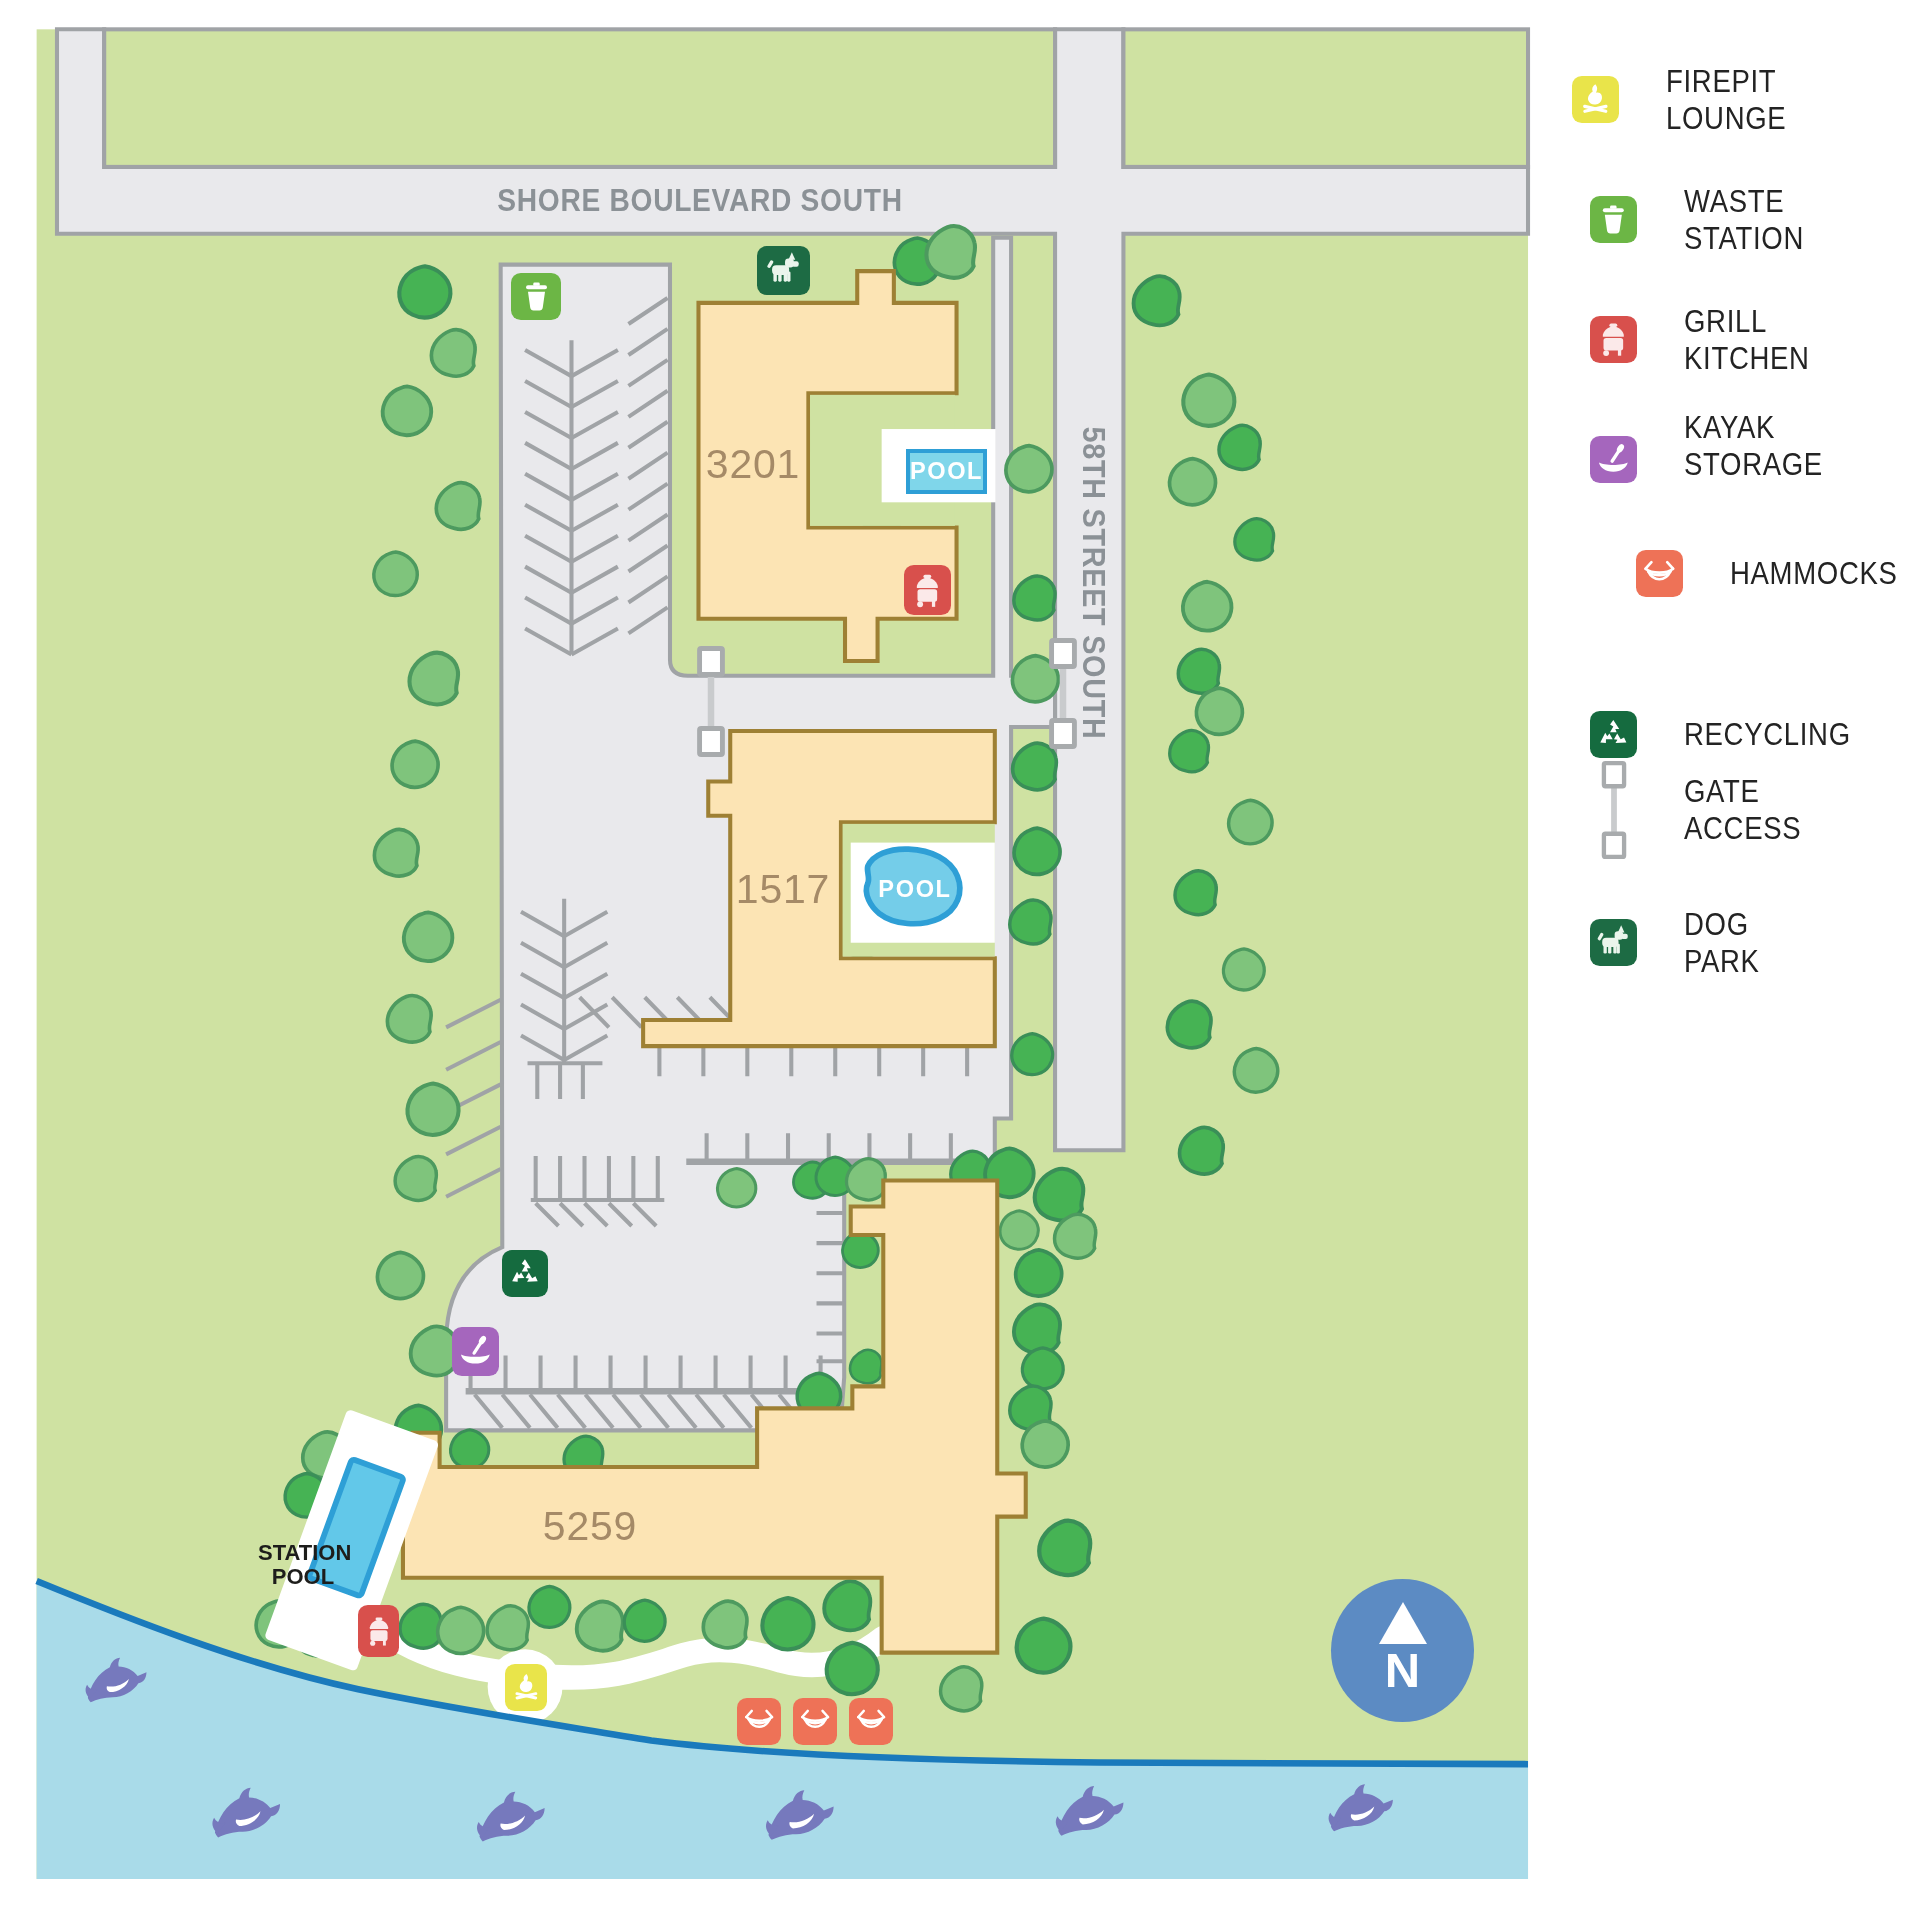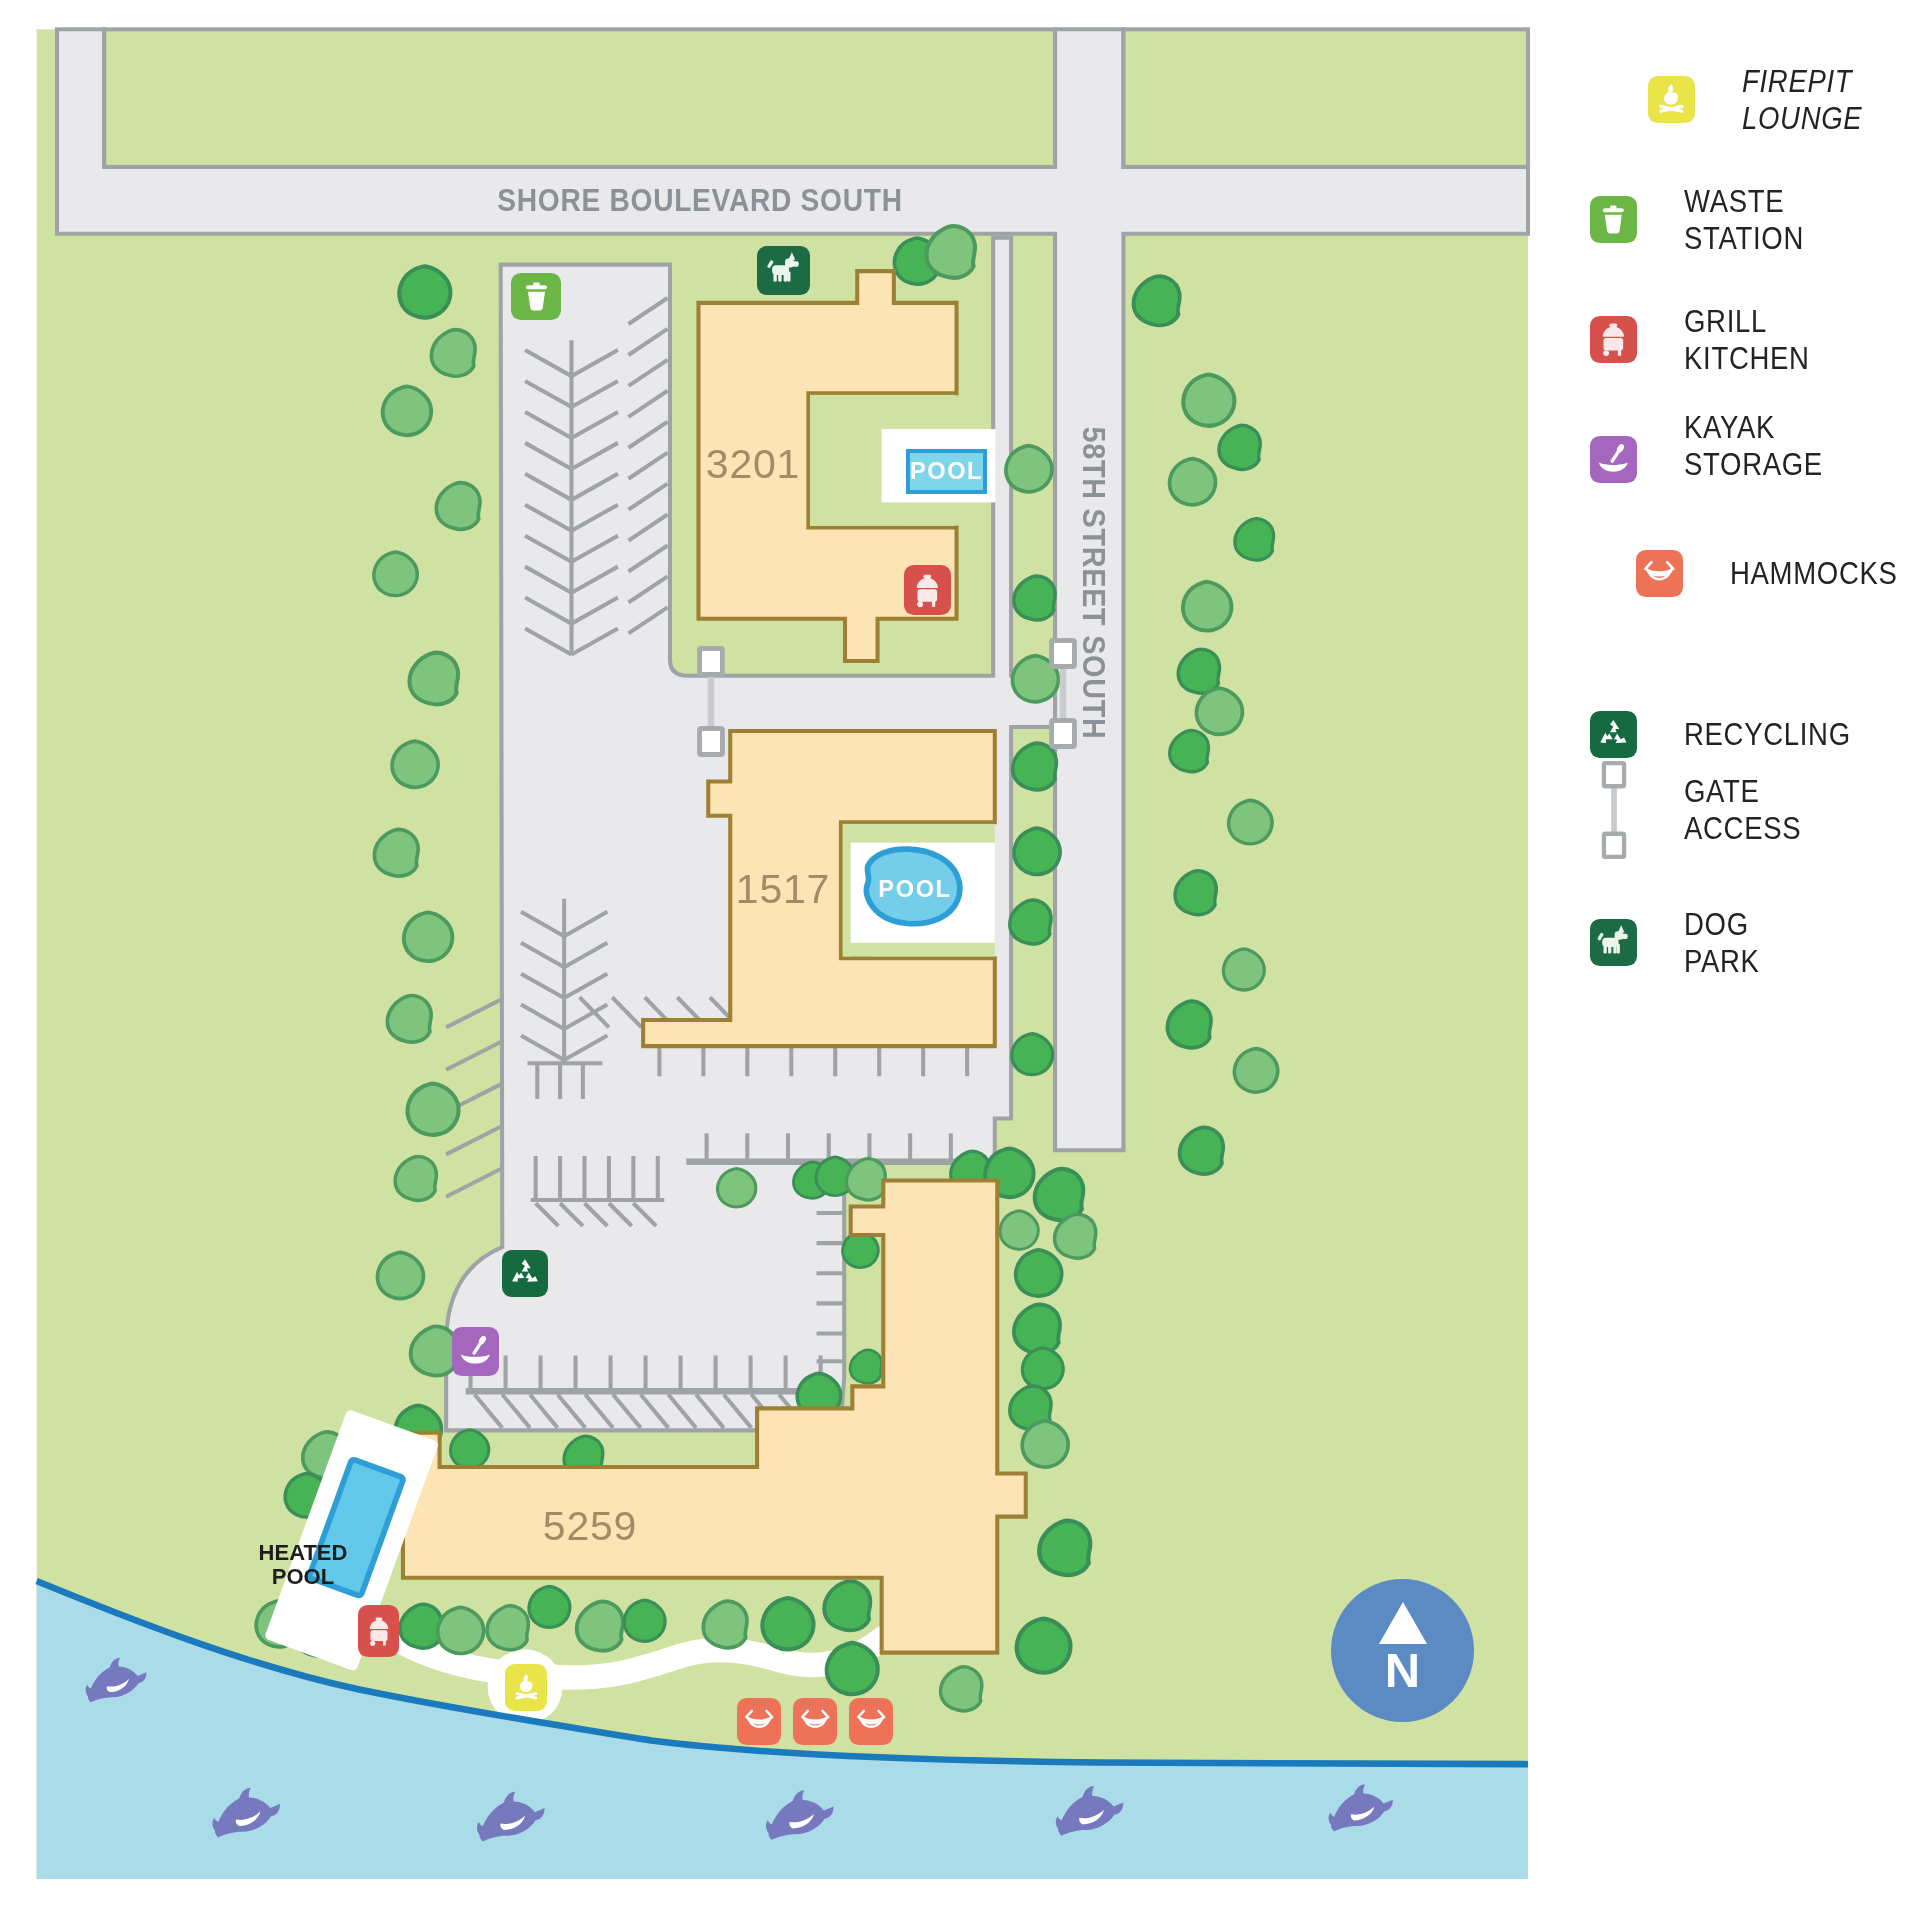--- a/index.html
+++ b/index.html
@@ -259,21 +259,21 @@
 <div class="ovl street-label" style="left:1093px;top:583px;transform:translate(-50%,-50%) rotate(90deg) scaleX(.9);">58TH STREET SOUTH</div>
 
 <div class="ovl bldg-label center" style="left:753px;top:464px;">3201</div>
 <div class="ovl bldg-label center" style="left:783px;top:889px;">1517</div>
 <div class="ovl bldg-label center" style="left:590px;top:1526px;">5259</div>
 
 <div class="pool-sign" style="left:906px;top:449px;width:73px;height:37px;">
   <span>POOL</span>
 </div>
 <div class="pool-word" style="left:915px;top:889px;">POOL</div>
-<div class="heated-label" style="left:303px;top:1565px;">HEATED POOL</div>
+<div class="heated-label" style="left:303px;top:1565px;">STATION POOL</div>
 
 <div class="marker" style="left:511px;top:273px;width:50px;height:47px;background:#6cb645;">
   <svg viewBox="0 0 56 56">
         <use href="#i-trash"></use>
       </svg>
 </div>
 <div class="marker" style="left:757px;top:246px;width:53px;height:49px;background:#1d6b44;">
   <svg viewBox="0 0 56 56">
         <use href="#i-dog"></use>
       </svg>
@@ -332,21 +332,21 @@
         <use href="#i-hammock"></use>
       </svg>
 </div>
 
 <div class="compass" style="left:1331px;top:1579px;width:143px;height:143px;">
   <div class="tri"></div>
   <div class="n">N</div>
 </div>
 
 <div class="legend">
-  <div class="lrow" style="left:1648px;top:76px;height:47px;font-style:italic;">
+  <div class="lrow" style="left:1572px;top:76px;height:47px;">
     <div class="licon" style="background:#e9e44a;">
       <svg viewBox="0 0 56 56">
             <use href="#i-fire"></use>
           </svg>
         </div>
     <div class="llabel">FIREPIT LOUNGE</div>
   </div>
   <div class="lrow" style="left:1590px;top:196px;height:47px;">
     <div class="licon" style="background:#6cb645;">
       <svg viewBox="0 0 56 56">

